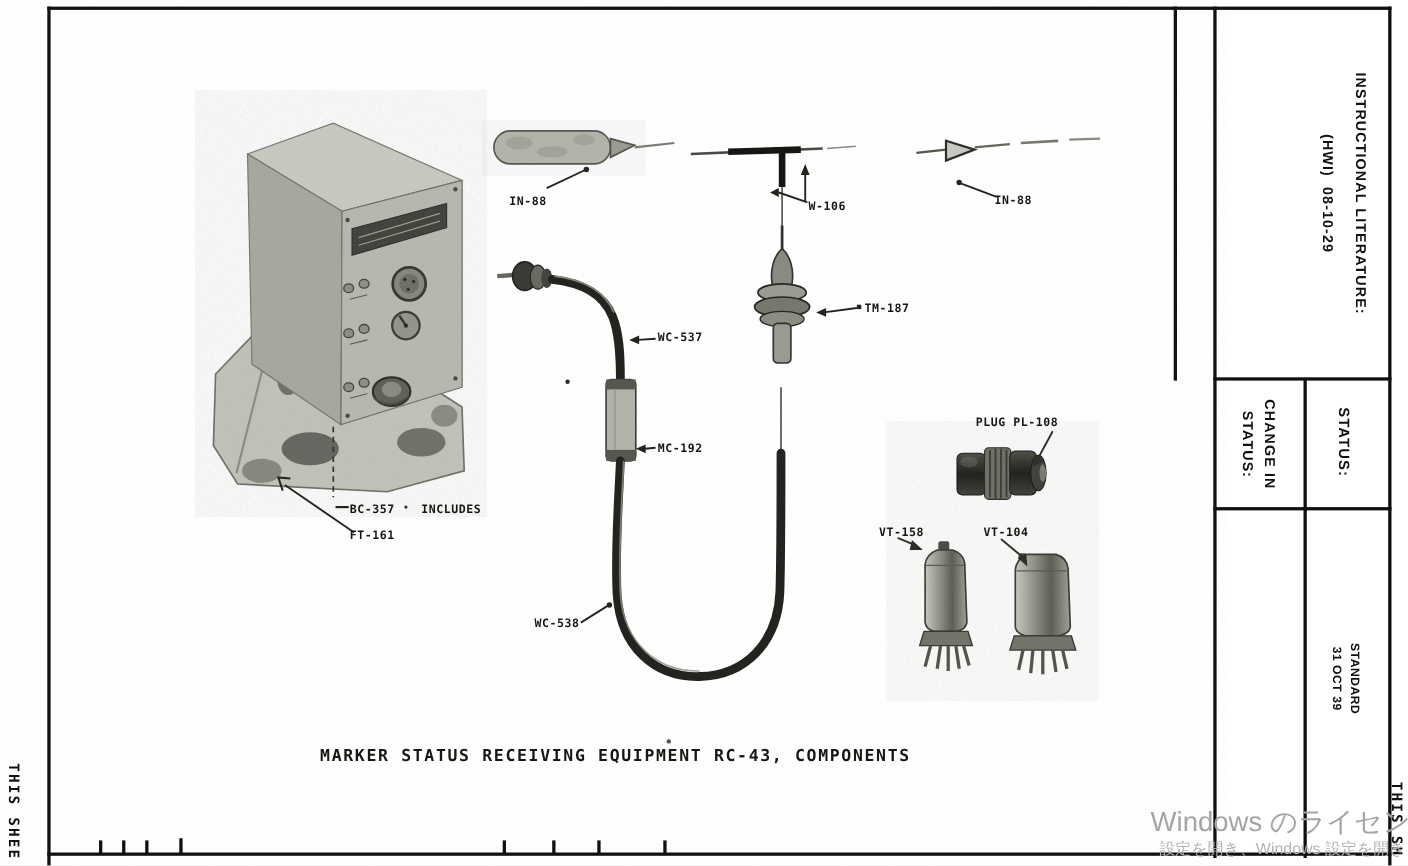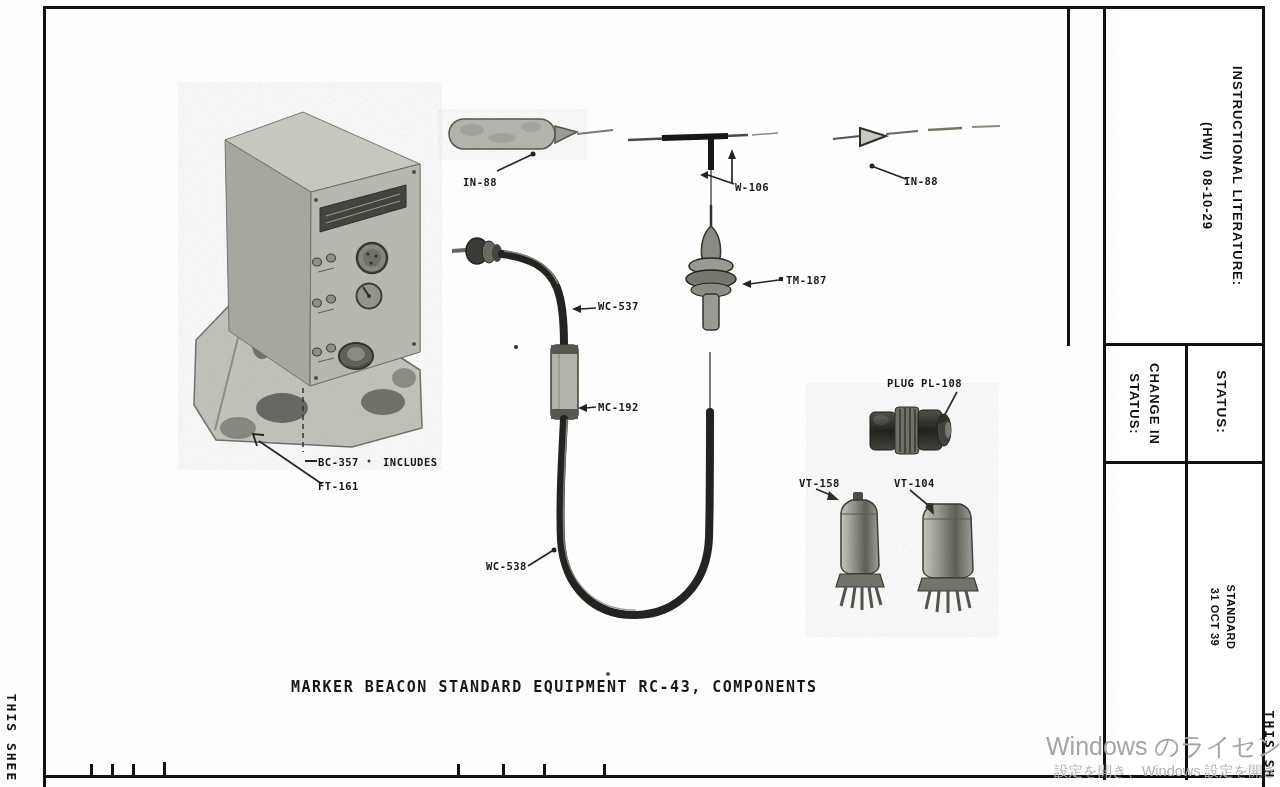--- a/index.html
+++ b/index.html
@@ -286,18 +286,18 @@
     <span>31 OCT 39</span>
   </div>
 
   <div class="rot edge" style="left:-38px;top:730px;width:100px;">
     <span>THIS SHEE</span>
   </div>
   <div class="rot edge" style="left:1227px;top:737px;width:85px;">
     <span>THIS SH</span>
   </div>
 
-  <div id="figtitle">MARKER BEACON STANDARD EQUIPMENT RC-43, COMPONENTS</div>
+  <div id="figtitle">MARKER STATUS RECEIVING EQUIPMENT RC-43, COMPONENTS</div>
 
   <div id="wm1">Windows のライセンス認</div>
   <div id="wm2">設定を開き、Windows 設定を開き</div>
 
 </div>
 
 </body></html>

